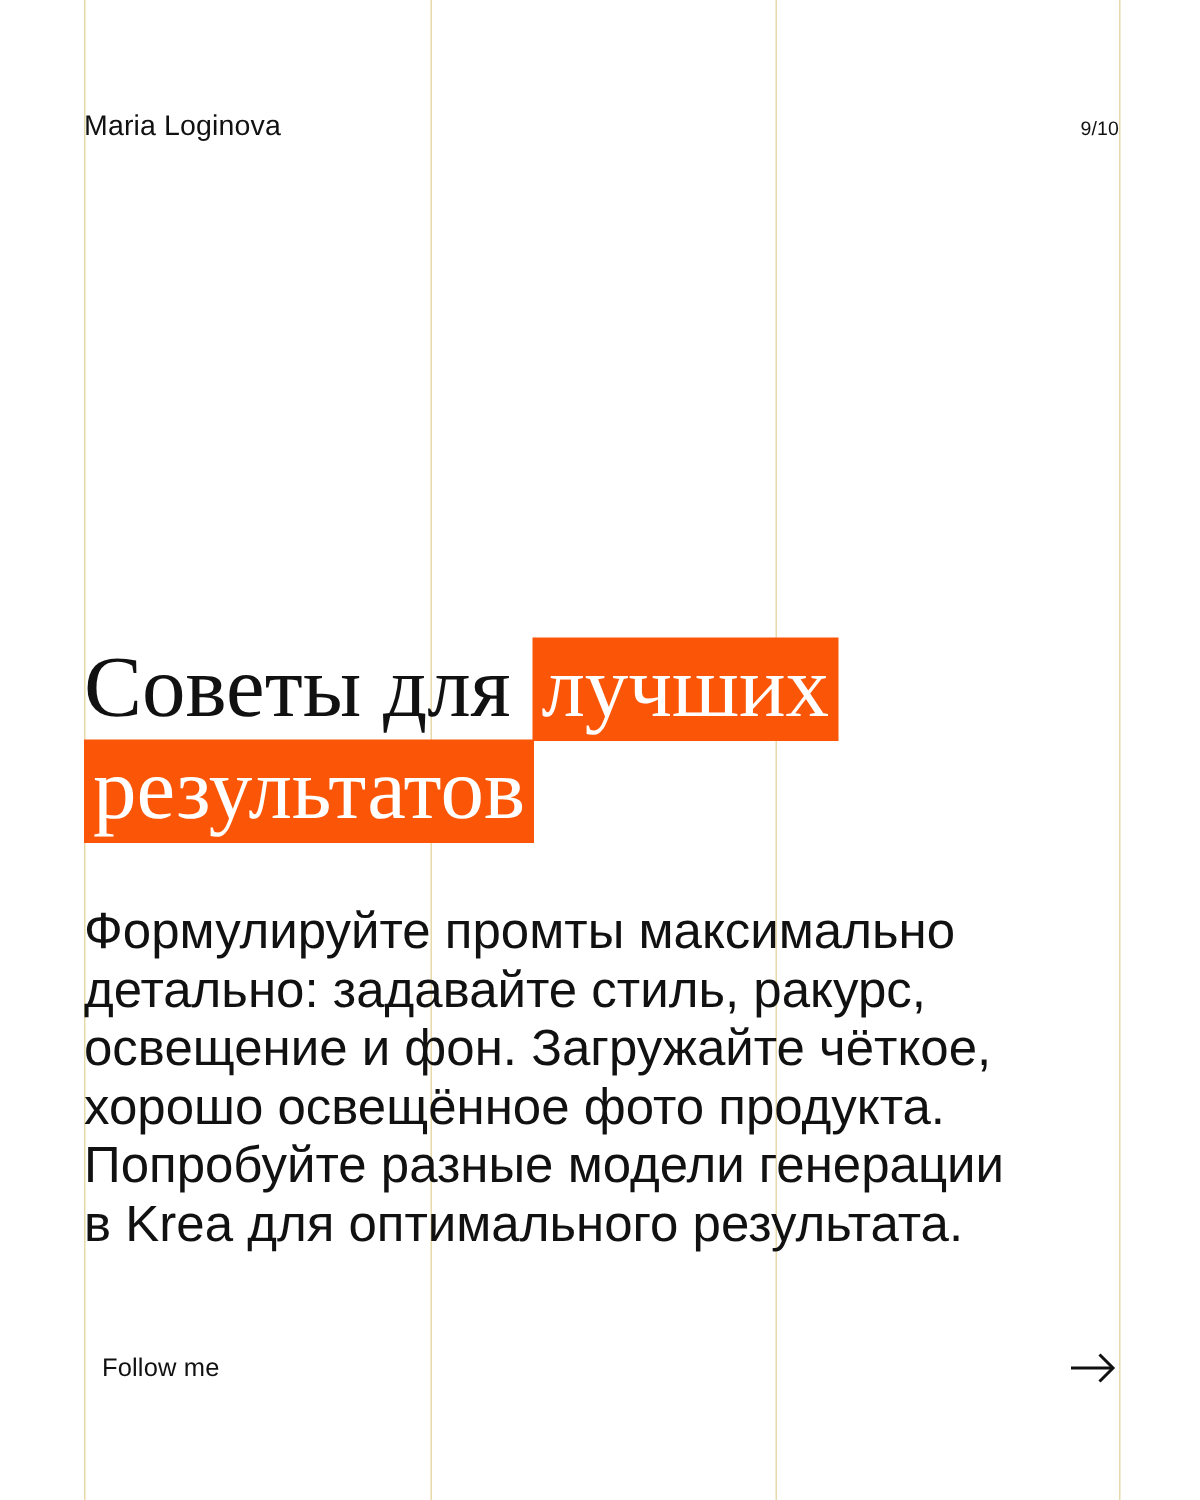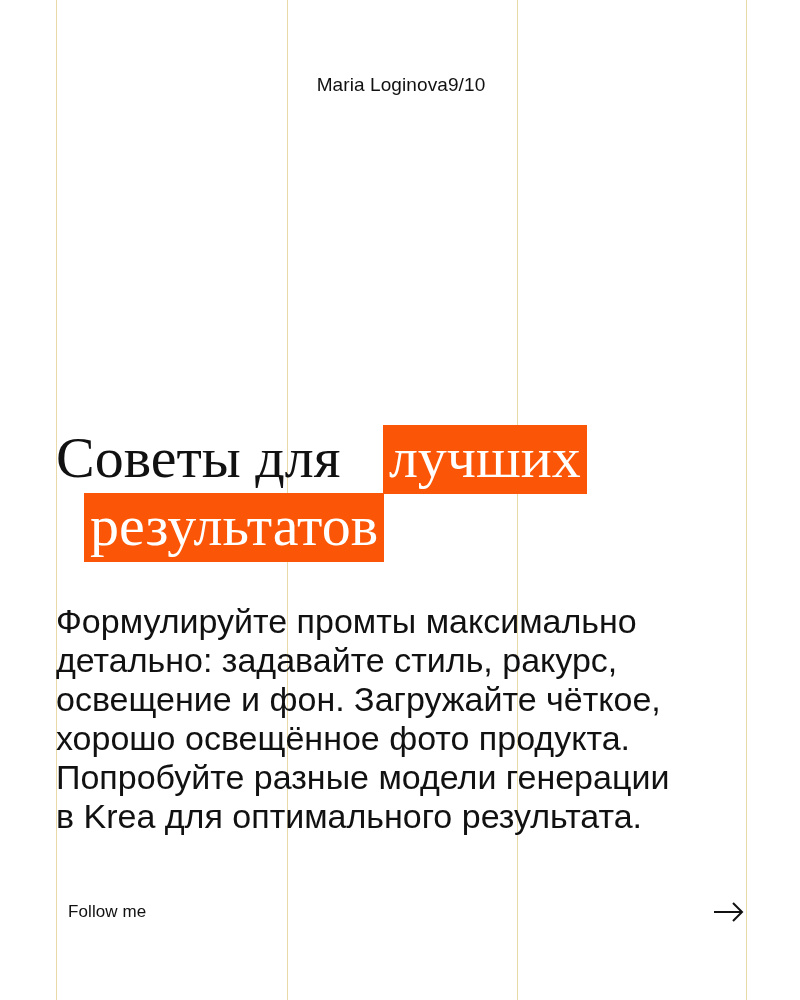--- a/index.html
+++ b/index.html
@@ -40,29 +40,29 @@
   .guide.g3 { left: 517px; }
   .guide.g4 { left: 746px; }
 
   .header {
     position: absolute;
     top: 74px;
     left: 56px;
     right: 54px;
     display: flex;
     align-items: baseline;
-    justify-content: center;
+    justify-content: space-between;
   }
   .header .author {
     font-size: 19px;
     color: #111111;
     letter-spacing: 0.1px;
   }
   .header .counter {
-    font-size: 19px;
+    font-size: 13px;
     color: #111111;
     letter-spacing: 0.1px;
   }
 
   .title-block {
     position: absolute;
     top: 424px;
     left: 56px;
     width: 690px;
   }
@@ -73,21 +73,20 @@
     color: #111111;
     font-weight: 400;
     letter-spacing: 0px;
     margin: 0;
   }
   .title .hl {
     background: #fb5607;
     color: #ffffff;
     padding: 0 6px 4px 6px;
     box-decoration-break: clone;
-    margin-left: 28px;
     -webkit-box-decoration-break: clone;
   }
 
   .body-text {
     position: absolute;
     top: 602px;
     left: 56px;
     width: 640px;
     font-size: 34px;
     line-height: 39px;

